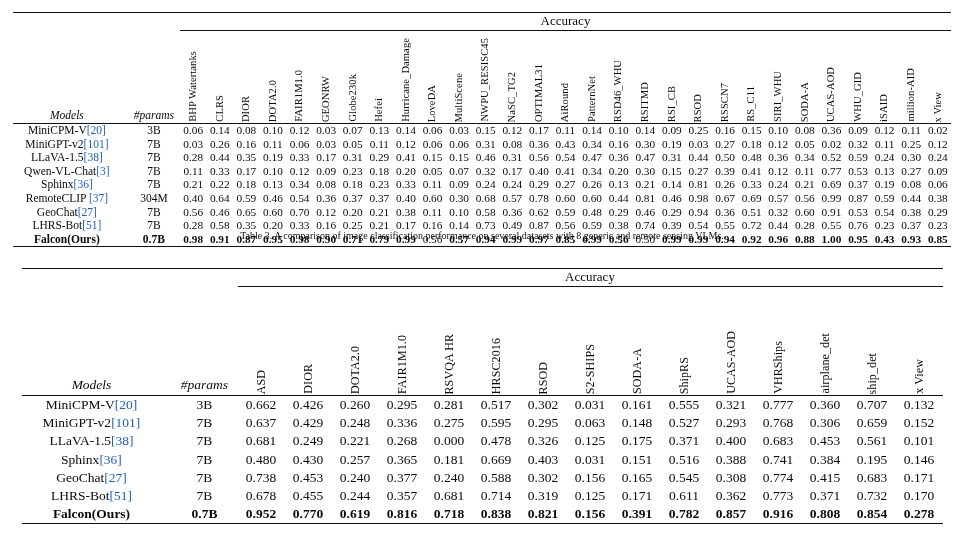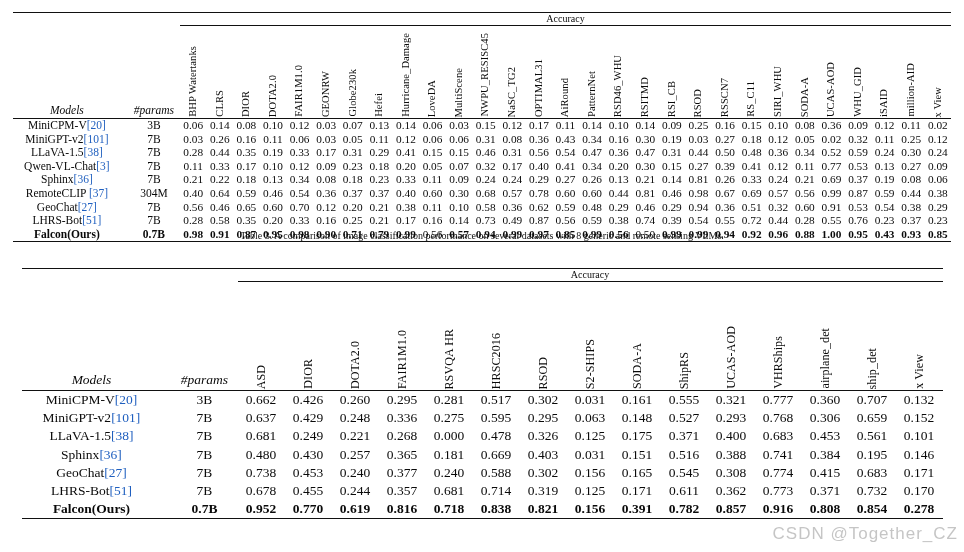--- a/index.html
+++ b/index.html
@@ -41,21 +41,21 @@
     white-space: nowrap;
   }
 
   
   .rule-top td, .rule-top th { border-top: 1.6px solid #111; }
   .rule-mid td, .rule-mid th { border-top: 1px solid #111; }
   .rule-bot td, .rule-bot th { border-bottom: 1.6px solid #111; }
 
   
   .grouphdr {
-    font-size: 10px;
+    font-size: 13px;
     padding-bottom: 1px !important;
     border-bottom: 1px solid #111;
   }
   .grouphdr-empty { border-bottom: none !important; }
 
   
   .rotcell {
     height: 92px;
     vertical-align: bottom;
     position: relative;
@@ -739,14 +739,13 @@
             <td class="num num-t4">0.916</td>
             <td class="num num-t4">0.808</td>
             <td class="num num-t4">0.854</td>
             <td class="num num-t4">0.278</td>
           </tr>
         </tbody>
       </table>
   </div>
 
 
-  <div class="watermark">CSDN @Together_CZ</div>
 </div>
 
 </body></html>

